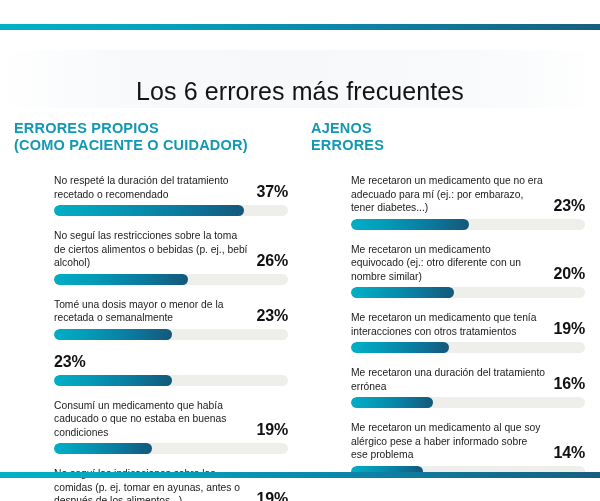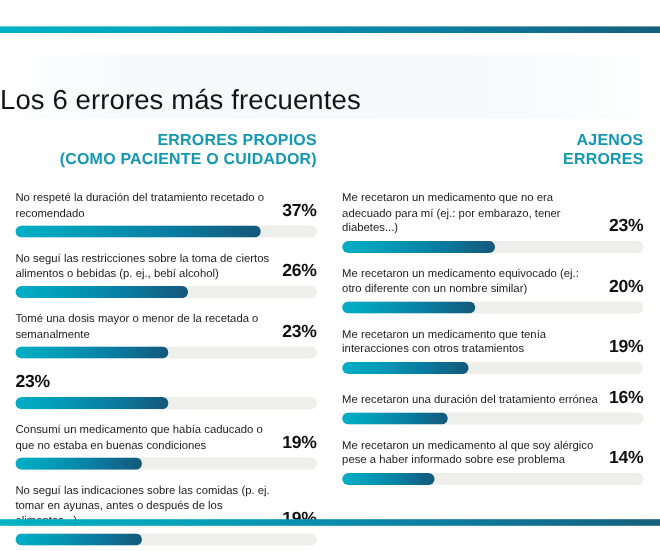--- a/index.html
+++ b/index.html
@@ -31,21 +31,21 @@
     left: 0;
     width: 600px;
     height: 58px;
     background: linear-gradient(90deg, #ffffff 0%, #f7f9fb 20%, #f6f8fa 50%, #f8fafb 80%, #ffffff 100%);
   }
   .page-title {
     position: absolute;
     top: 60px;
     left: 0;
     width: 600px;
-    text-align: left;
+    text-align: center;
     font-size: 25px;
     font-weight: 400;
     color: #141414;
     letter-spacing: 0.1px;
   }
 
   .columns {
     position: absolute;
     top: 120px;
     left: 0;
@@ -53,32 +53,32 @@
     display: flex;
   }
   .column {
     width: 300px;
     box-sizing: border-box;
   }
   .column-left  { padding: 0 12px 0 14px; }
   .column-right { padding: 0 15px 0 11px; }
 
   .column-heading {
-    text-align: right;
+    text-align: left;
     color: #1398b4;
     font-weight: bold;
     font-size: 14.5px;
     line-height: 17px;
     letter-spacing: 0.2px;
     margin: 0 0 20px 0;
     text-transform: uppercase;
   }
   .column-heading .line { display: block; }
 
-  .bar-row { margin-bottom: 13px; }
+  .bar-row { margin-bottom: 13px; margin-left: 40px; }
 
   .bar-row-top {
     display: flex;
     align-items: flex-end;
     justify-content: space-between;
     gap: 8px;
     margin-bottom: 4px;
   }
   .bar-label {
     font-size: 10.3px;

